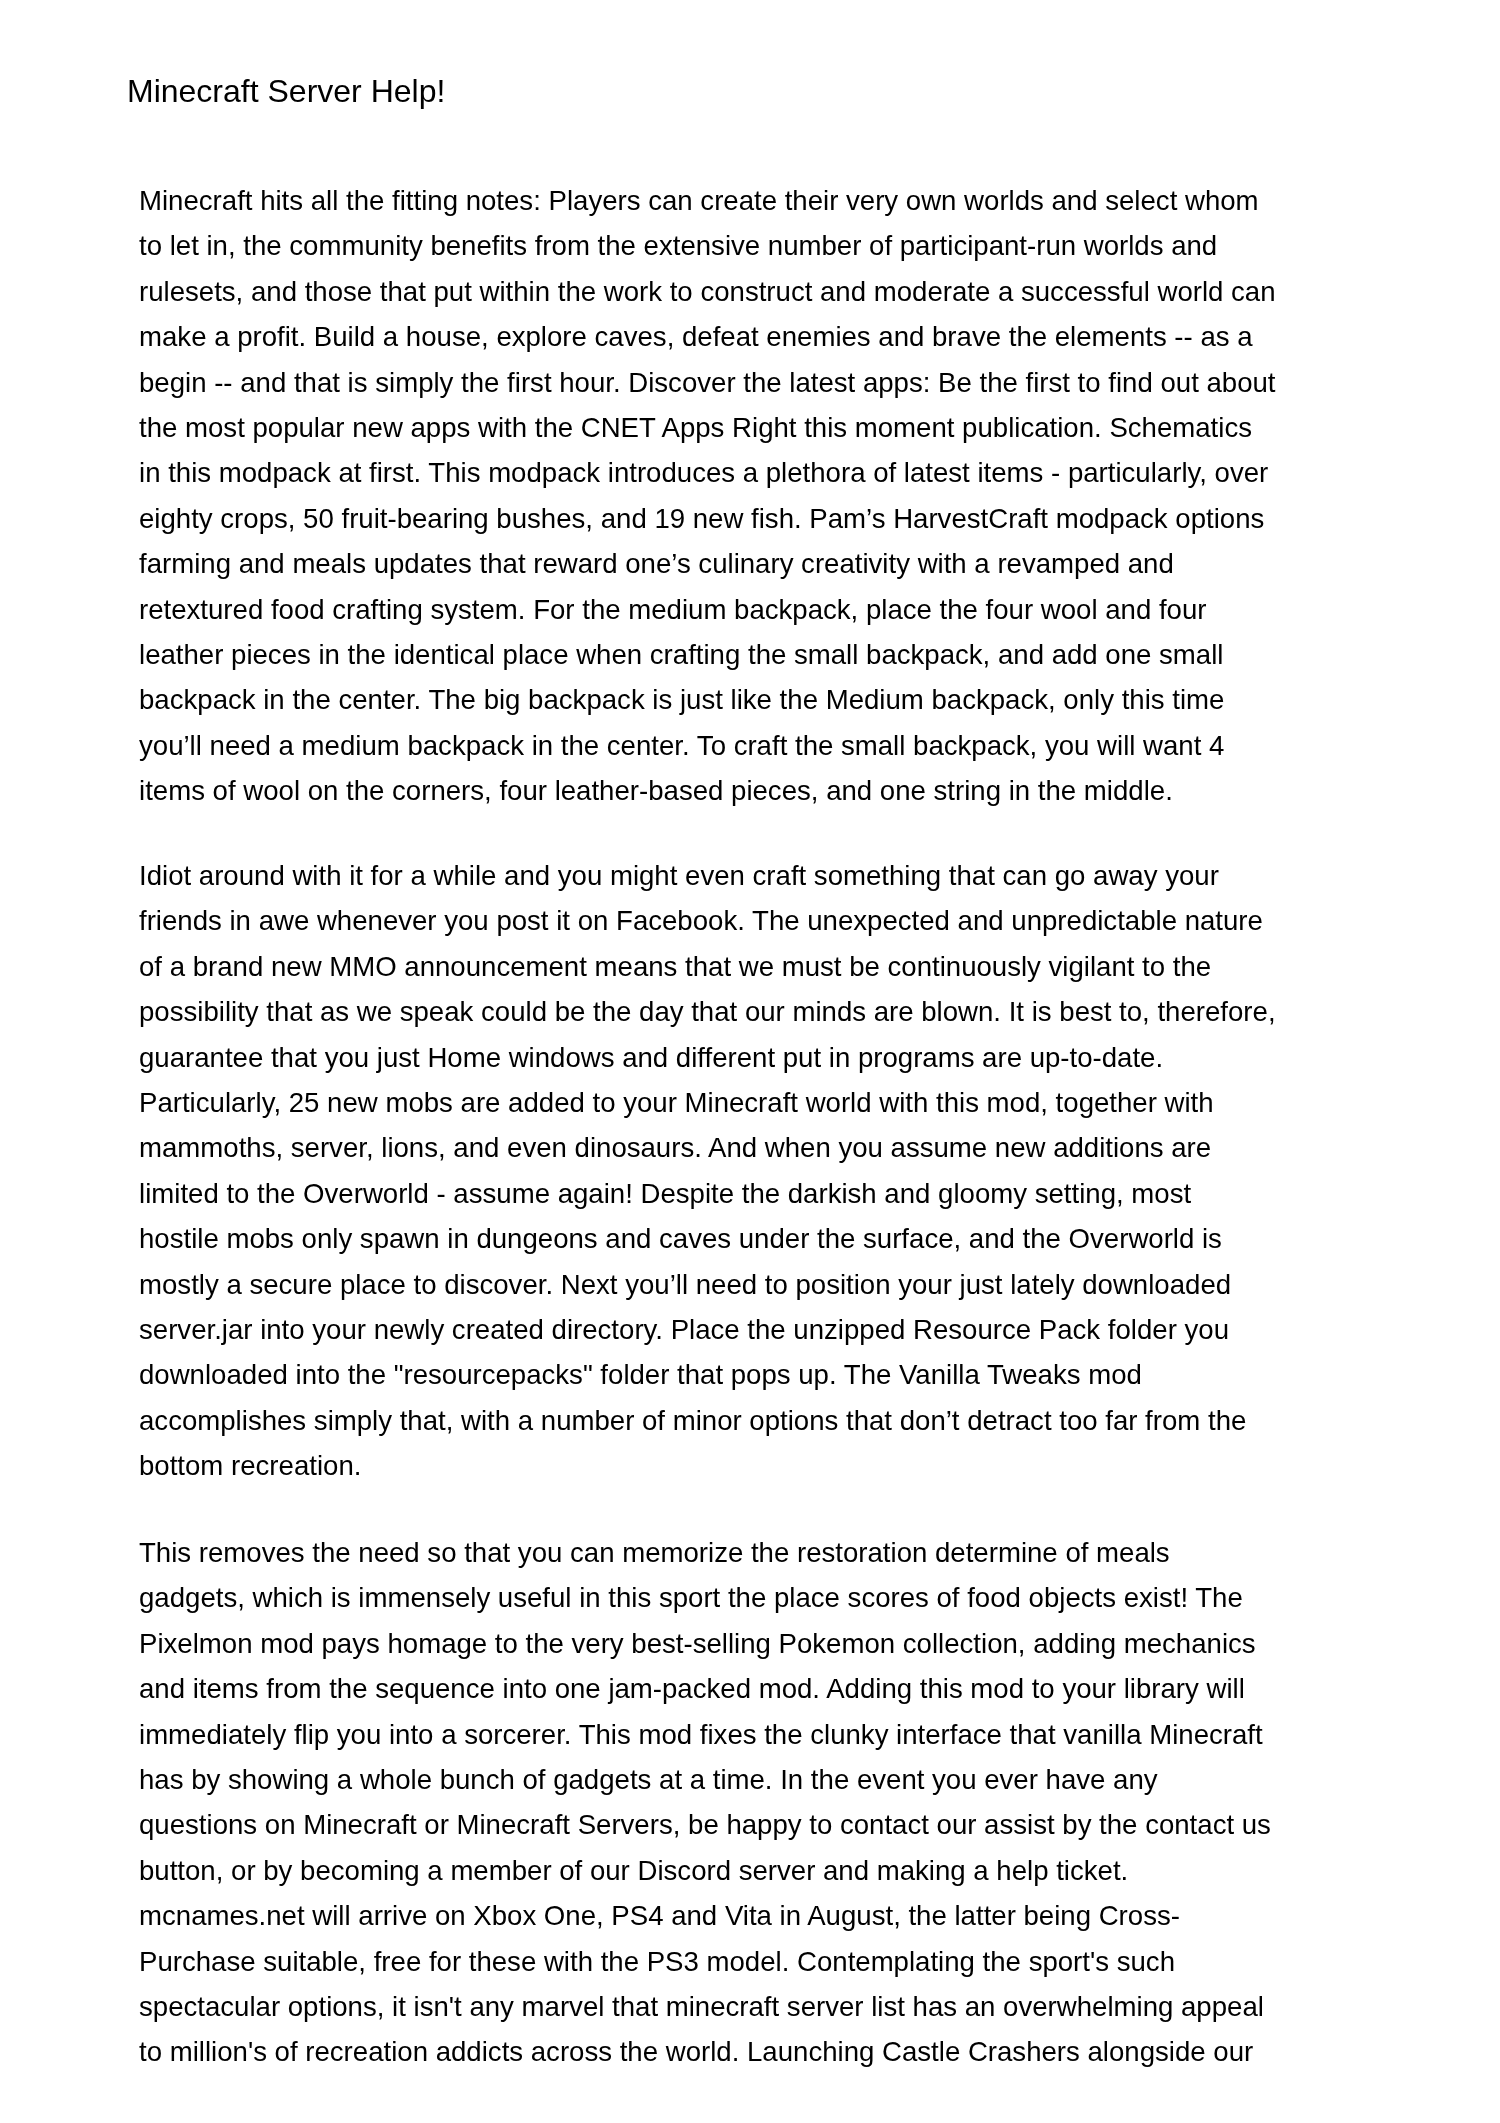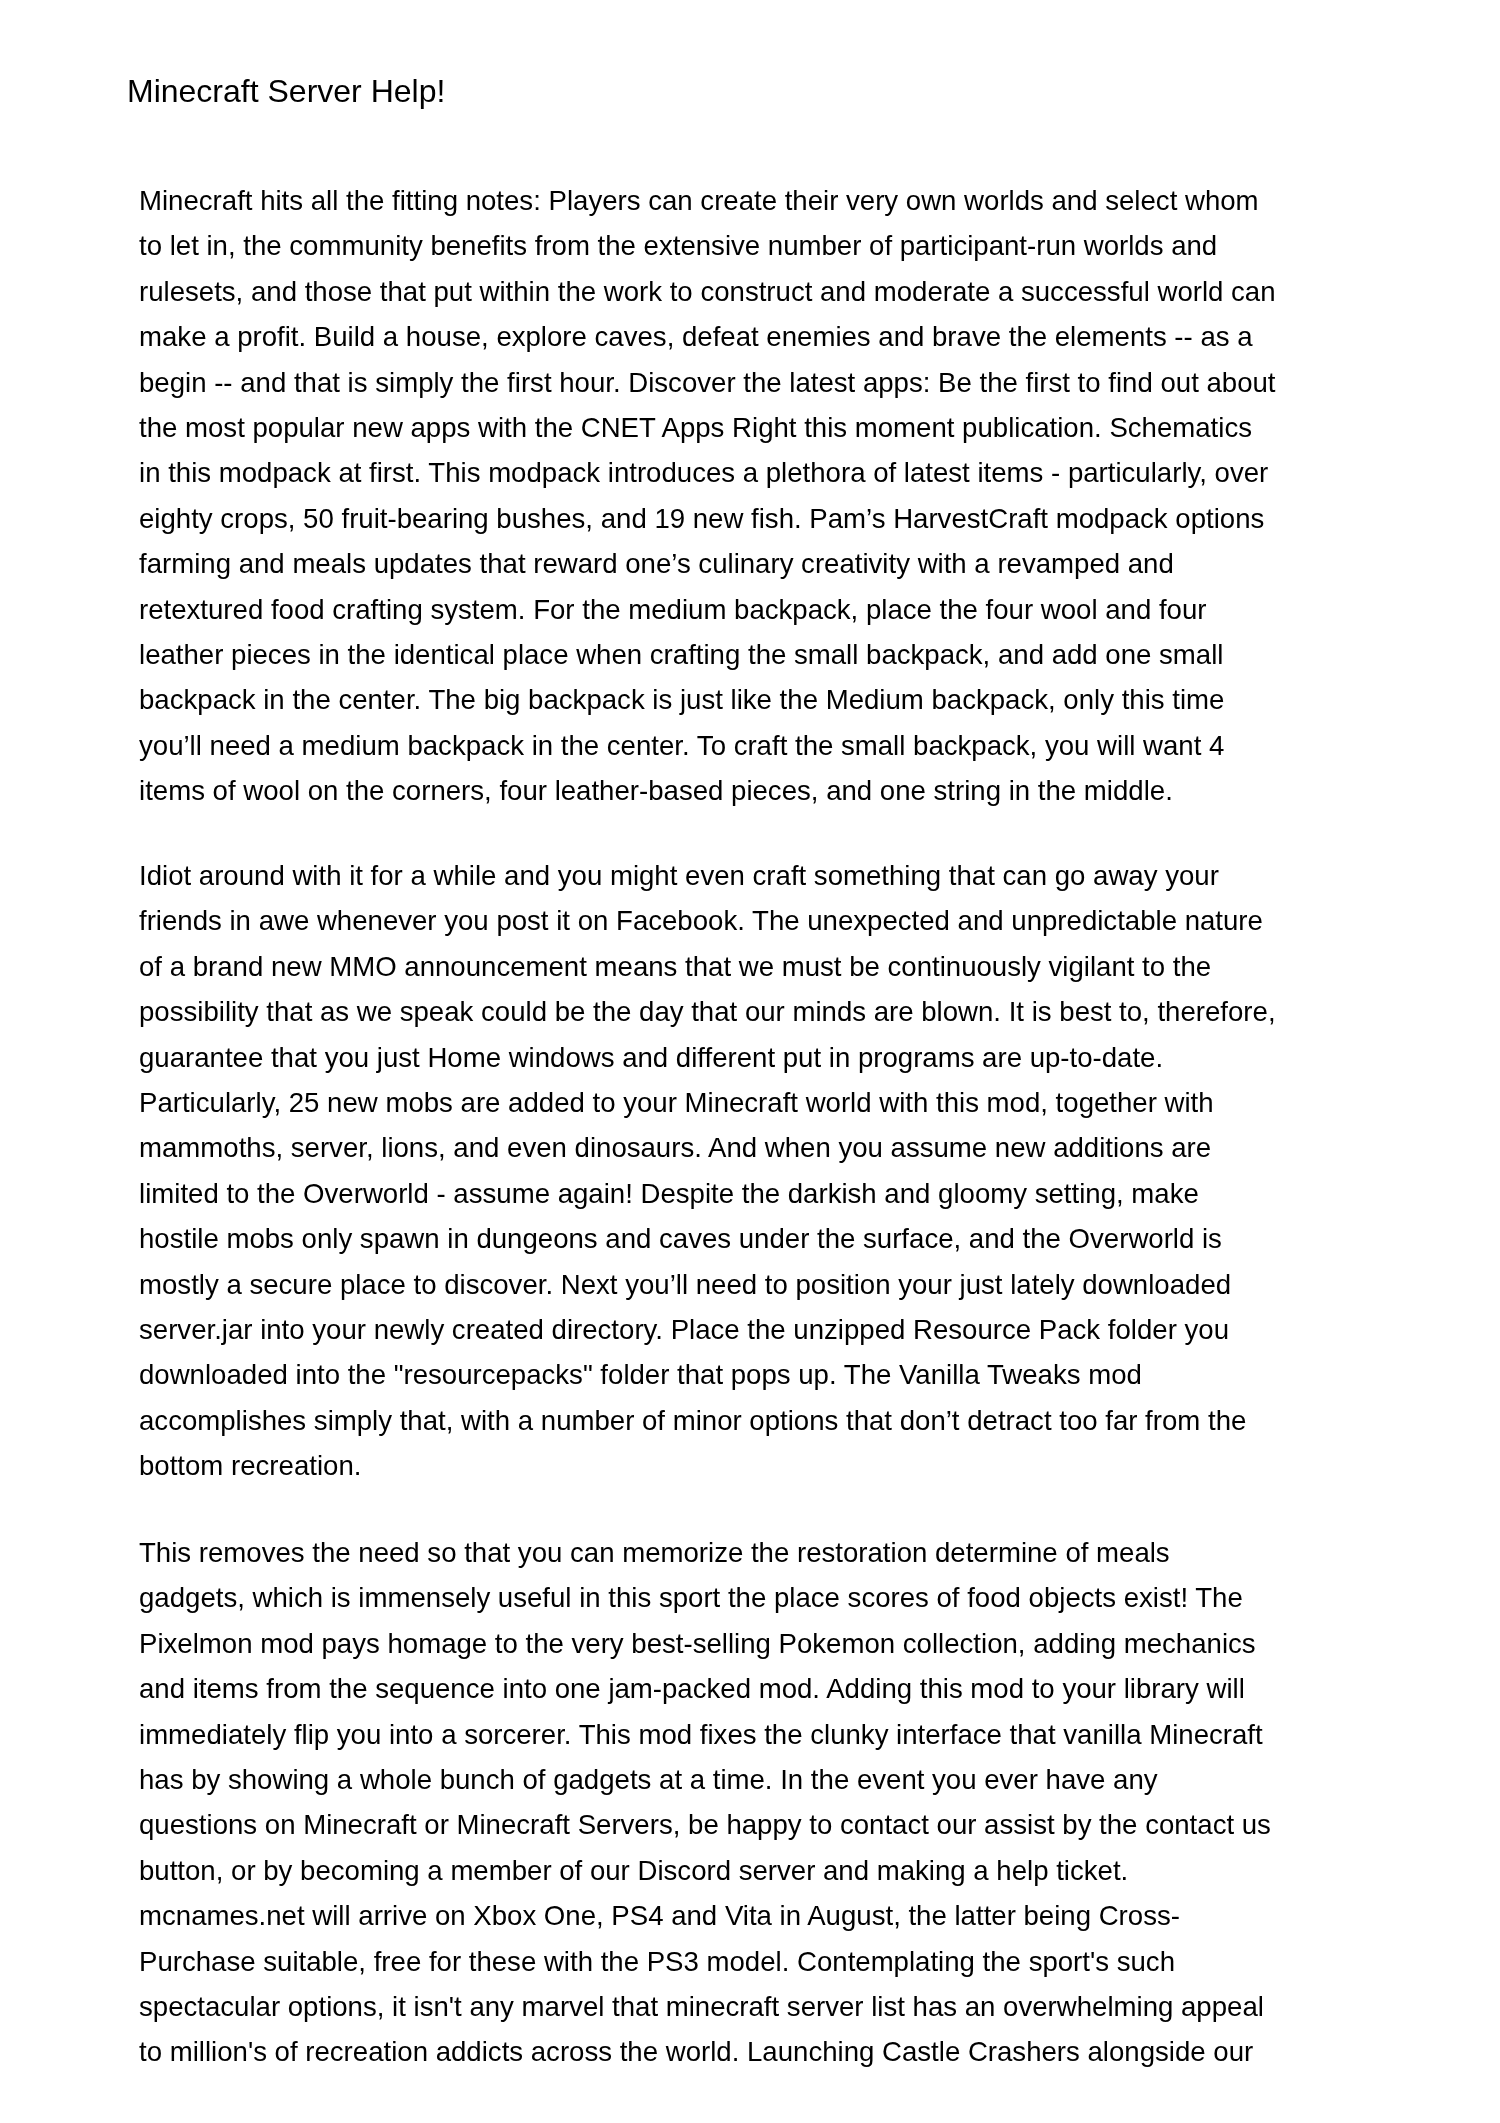--- a/index.html
+++ b/index.html
@@ -72,21 +72,21 @@
   </p>
 
   <p class="para" id="para-2">
     <span class="line">Idiot around with it for a while and you might even craft something that can go away your</span>
     <span class="line">friends in awe whenever you post it on Facebook. The unexpected and unpredictable nature</span>
     <span class="line">of a brand new MMO announcement means that we must be continuously vigilant to the</span>
     <span class="line">possibility that as we speak could be the day that our minds are blown. It is best to, therefore,</span>
     <span class="line">guarantee that you just Home windows and different put in programs are up-to-date.</span>
     <span class="line">Particularly, 25 new mobs are added to your Minecraft world with this mod, together with</span>
     <span class="line">mammoths, server, lions, and even dinosaurs. And when you assume new additions are</span>
-    <span class="line">limited to the Overworld - assume again! Despite the darkish and gloomy setting, make</span>
+    <span class="line">limited to the Overworld - assume again! Despite the darkish and gloomy setting, most</span>
     <span class="line">hostile mobs only spawn in dungeons and caves under the surface, and the Overworld is</span>
     <span class="line">mostly a secure place to discover. Next you’ll need to position your just lately downloaded</span>
     <span class="line">server.jar into your newly created directory. Place the unzipped Resource Pack folder you</span>
     <span class="line">downloaded into the "resourcepacks" folder that pops up. The Vanilla Tweaks mod</span>
     <span class="line">accomplishes simply that, with a number of minor options that don’t detract too far from the</span>
     <span class="line">bottom recreation.</span>
   </p>
 
   <p class="para" id="para-3">
     <span class="line">This removes the need so that you can memorize the restoration determine of meals</span>

